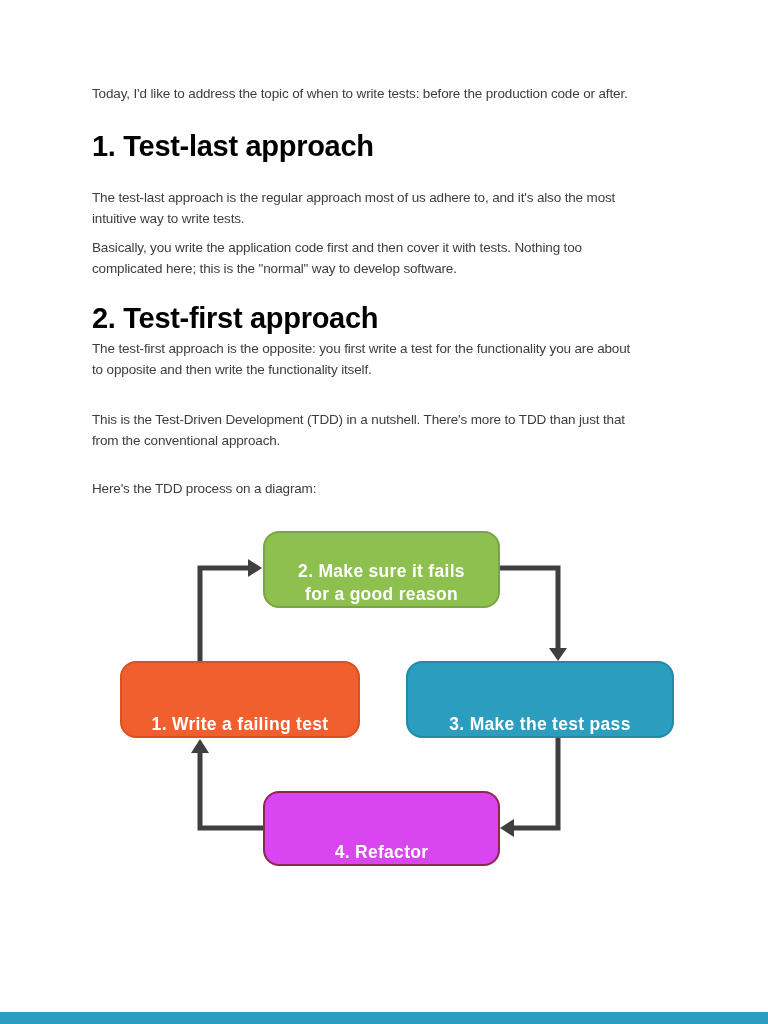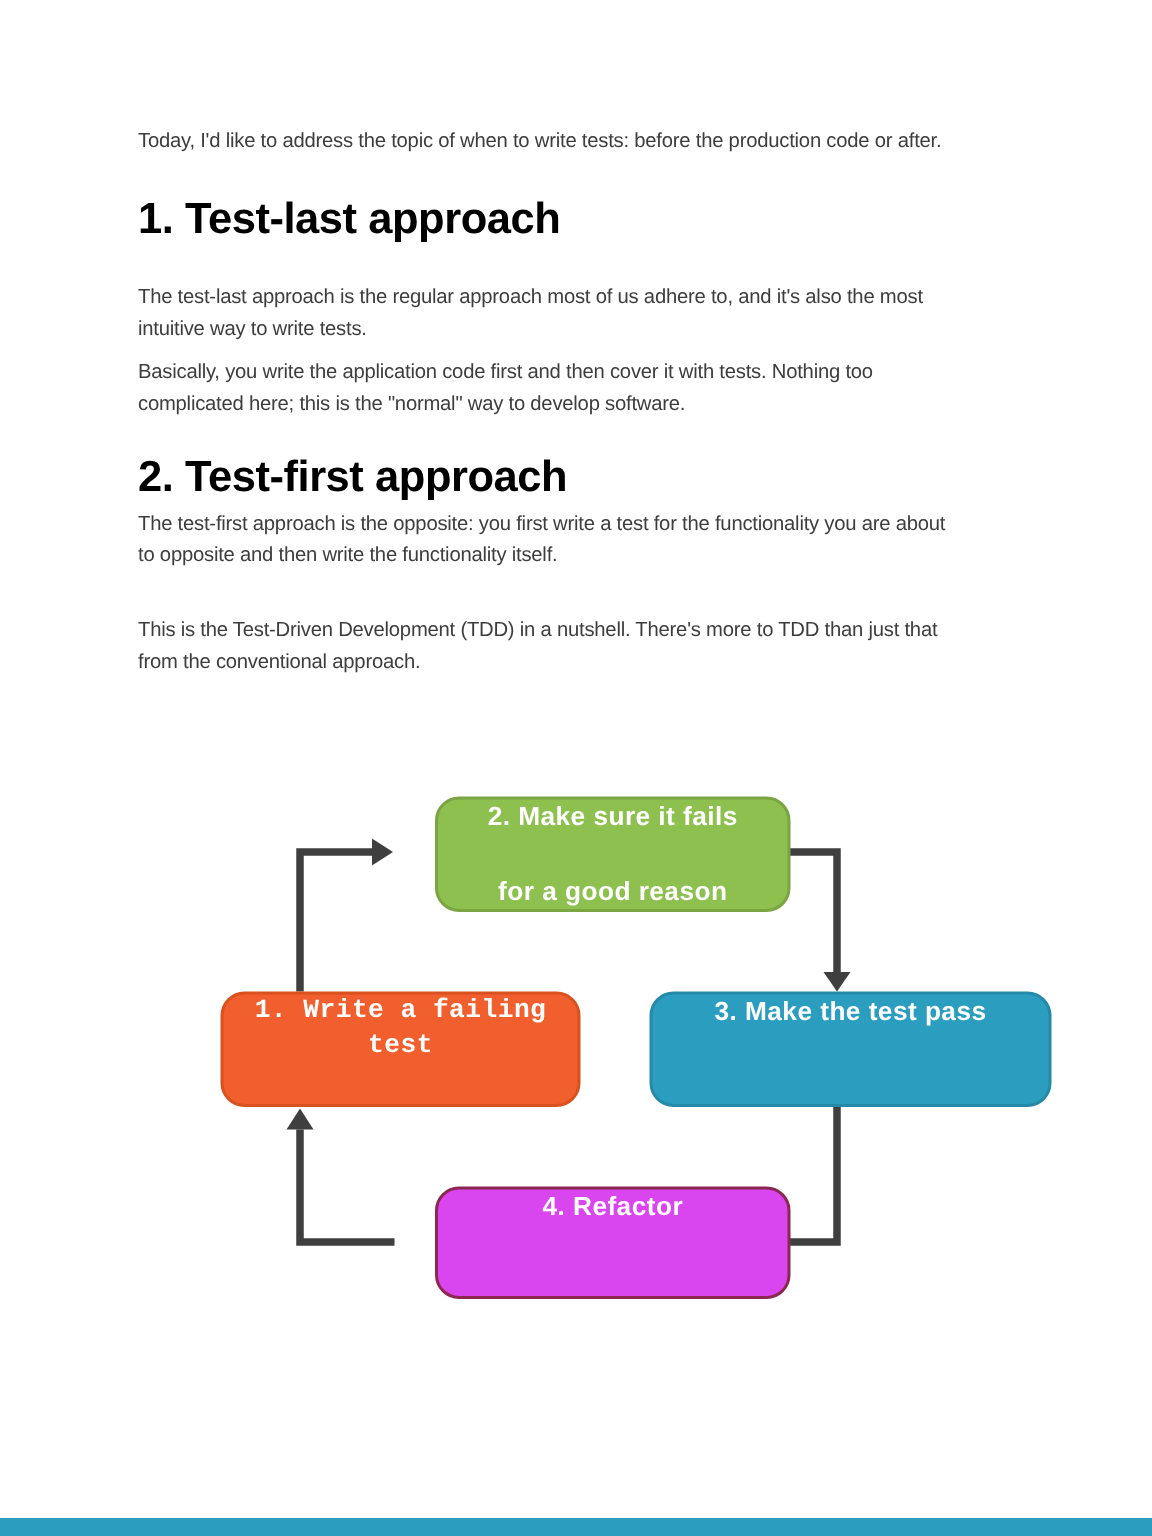--- a/index.html
+++ b/index.html
@@ -33,24 +33,24 @@
 
   .diagram { position: absolute; left: 0; top: 515px; width: 768px; height: 380px; }
   .diagram svg { position: absolute; left: 0; top: 0; }
   .connector { fill: none; stroke-width: 5px; stroke-linejoin: miter; }
 
   .node {
     position: absolute; box-sizing: border-box;
     border-radius: 16px; border: 2px solid transparent;
     color: #ffffff; font-weight: 700; font-size: 17.5px; line-height: 23px;
     letter-spacing: 0.3px; text-align: center;
-    display: flex; flex-direction: column; align-items: center; justify-content: space-between; margin-left: 27px;
+    display: flex; flex-direction: column; align-items: center; justify-content: flex-end;
   }
   .node-step2 { left: 263px; top: 16px;  width: 237px; height: 77px; }
-  .node-step1 { left: 120px; top: 146px; width: 240px; height: 77px; font-family: Liberation Mono, monospace; }
+  .node-step1 { left: 120px; top: 146px; width: 240px; height: 77px; }
   .node-step3 { left: 406px; top: 146px; width: 268px; height: 77px; }
   .node-step4 { left: 263px; top: 276px; width: 237px; height: 75px; }
 
   .next-strip { position: absolute; left: 0; top: 1012px; width: 768px; height: 12px; }
 </style>
 </head>
 <body>
 
 <div class="page">
 
@@ -73,20 +73,21 @@
   <p class="bodytext" id="p3">
     <span style="display:block">The test-first approach is the opposite: you first write a test for the functionality you are about</span>
     <span style="display:block">to opposite and then write the functionality itself.</span>
   </p>
 
   <p class="bodytext" id="p4">
     <span style="display:block">This is the Test-Driven Development (TDD) in a nutshell. There's more to TDD than just that</span>
     <span style="display:block">from the conventional approach.</span>
   </p>
 
+  <p class="bodytext" id="p5"><span>Here's the TDD process on a diagram:</span></p>
 
   <div class="diagram">
     <svg width="768" height="380" viewBox="0 0 768 380">
 
       <path class="connector" d="M200,146 L200,53 L248,53" style="stroke: rgb(63, 63, 63);"></path>
       <polygon points="248,44 262,53 248,62" style="fill: rgb(63, 63, 63);"></polygon>
 
       <path class="connector" d="M500,53 L558,53 L558,133" style="stroke: rgb(63, 63, 63);"></path>
       <polygon points="549,133 567,133 558,146" style="fill: rgb(63, 63, 63);"></polygon>
 

